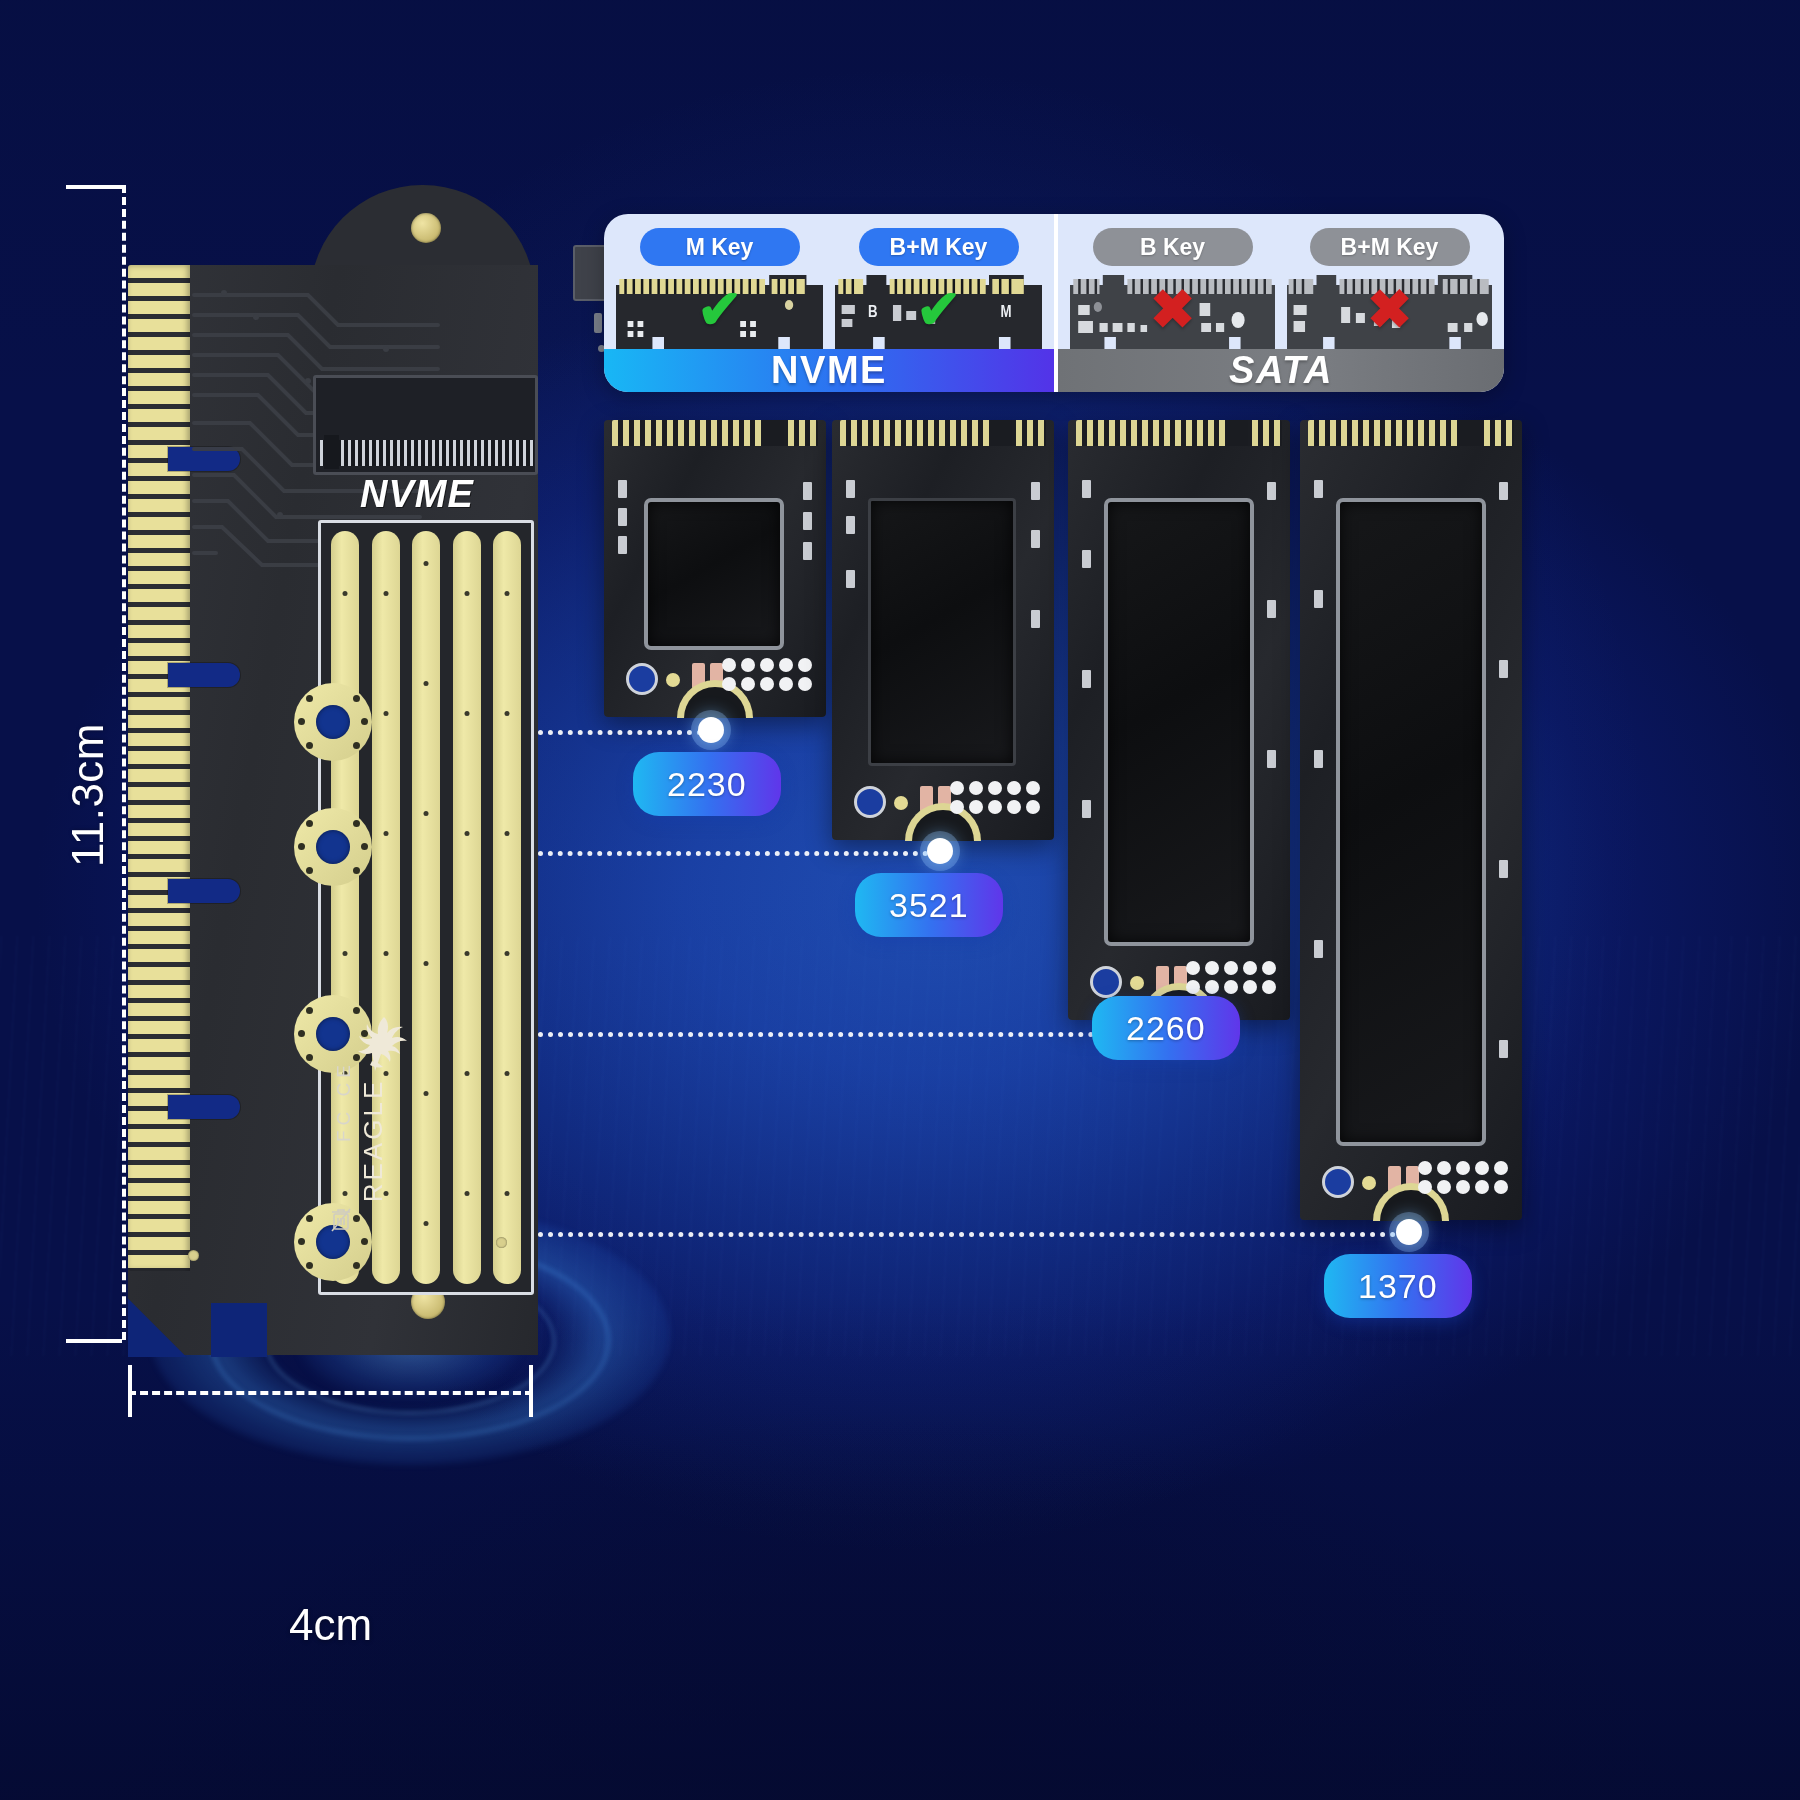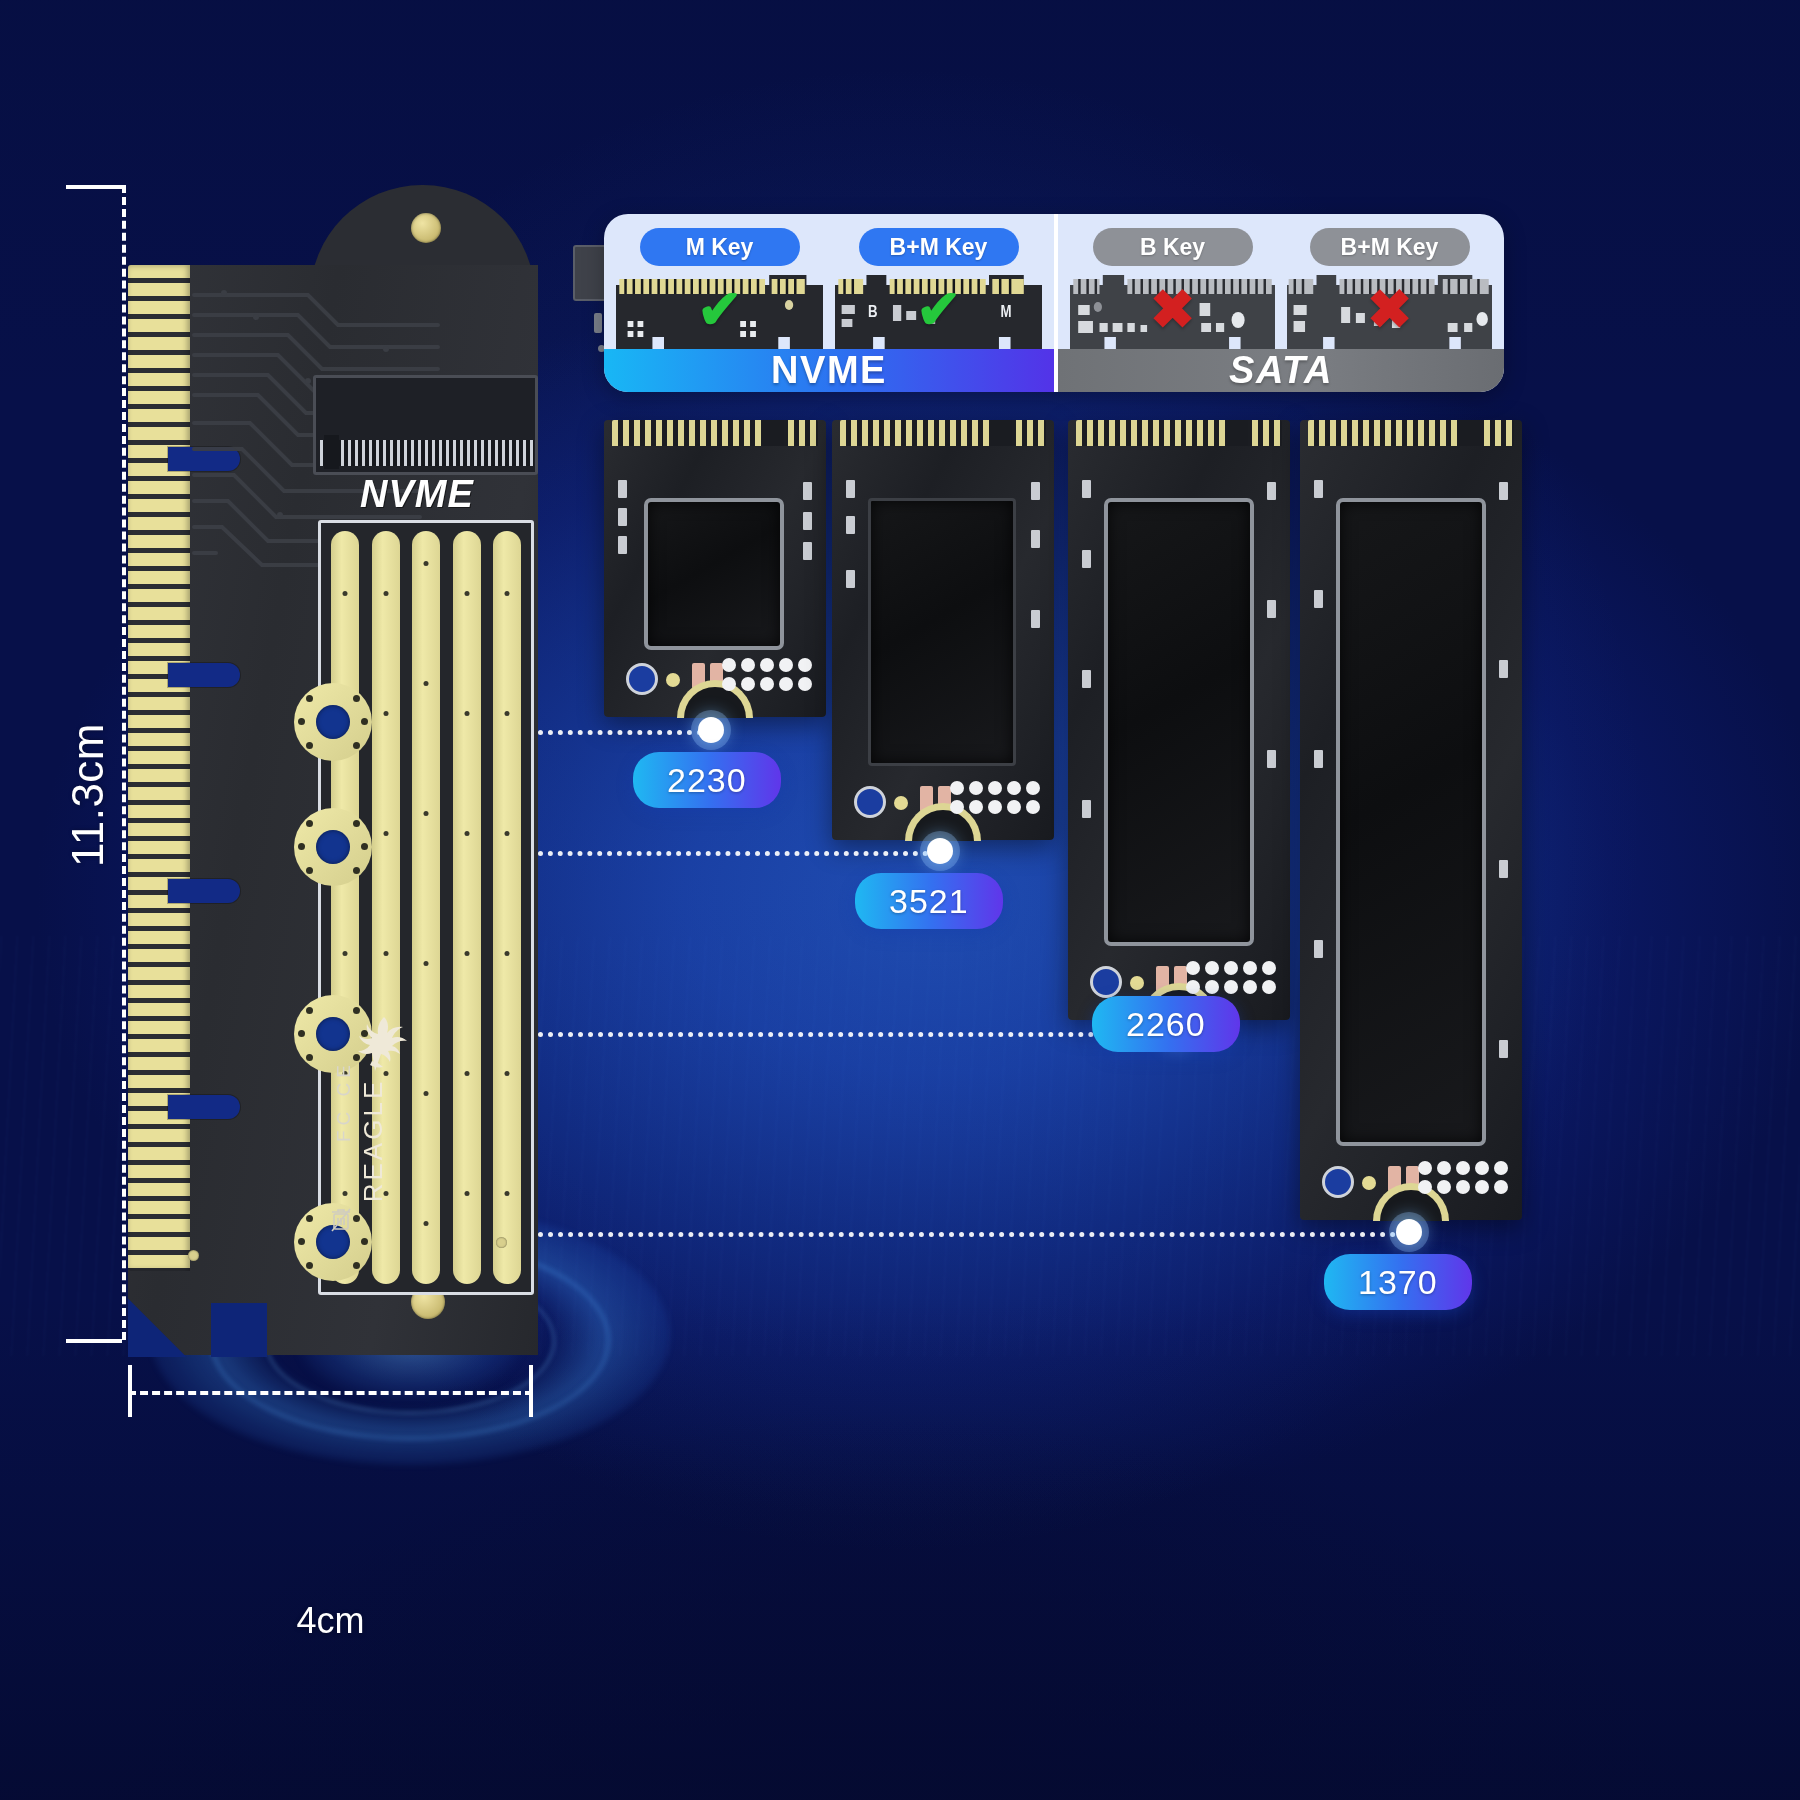--- a/index.html
+++ b/index.html
@@ -89,21 +89,21 @@
     border-top: 4px dashed #ffffff;
   }
   .dim-cap-l, .dim-cap-r {
     position: absolute; width: 0; height: 52px;
     border-left: 4px solid #ffffff;
   }
   .dim-cap-l { left: 128px; top: 1365px; }
   .dim-cap-r { left: 529px; top: 1365px; }
   .dim-label-h {
     position: absolute; left: 128px; top: 1600px; width: 405px;
-    text-align: center; color: #fff; font-size: 36px;
+    text-align: center; color: #fff; font-size: 44px;
     text-shadow: 0 1px 4px rgba(0,0,0,.35);
   }
 
   
   .card { position: absolute; left: 128px; top: 185px; width: 410px; height: 1160px; }
 
   .card-top-round {
     position: absolute; left: 182px; top: 0px; width: 225px; height: 250px;
     background: #2b2d33;
     border-radius: 112px 112px 0 0;
@@ -327,21 +327,21 @@
   .leader {
     position: absolute; height: 0;
     border-top: 5px dotted rgba(255,255,255,.92);
   }
   .node {
     position: absolute; width: 26px; height: 26px; border-radius: 50%;
     background: #ffffff;
     box-shadow: 0 0 0 7px rgba(150,200,255,.30), 0 0 16px 5px rgba(120,190,255,.45);
   }
   .size-pill {
-    position: absolute; height: 56px; padding: 0 34px;
+    position: absolute; height: 64px; padding: 0 34px;
     border-radius: 26px;
     display: flex; align-items: center; justify-content: center;
     color: #fff; font-size: 34px; letter-spacing: 1px;
     background: linear-gradient(90deg, #1fb8f2 0%, #3470f0 52%, #6036ea 100%);
     box-shadow: 0 5px 16px rgba(20,60,170,.45);
     text-shadow: 0 1px 3px rgba(0,0,0,.3);
   }
 </style>
 </head>
 <body>

